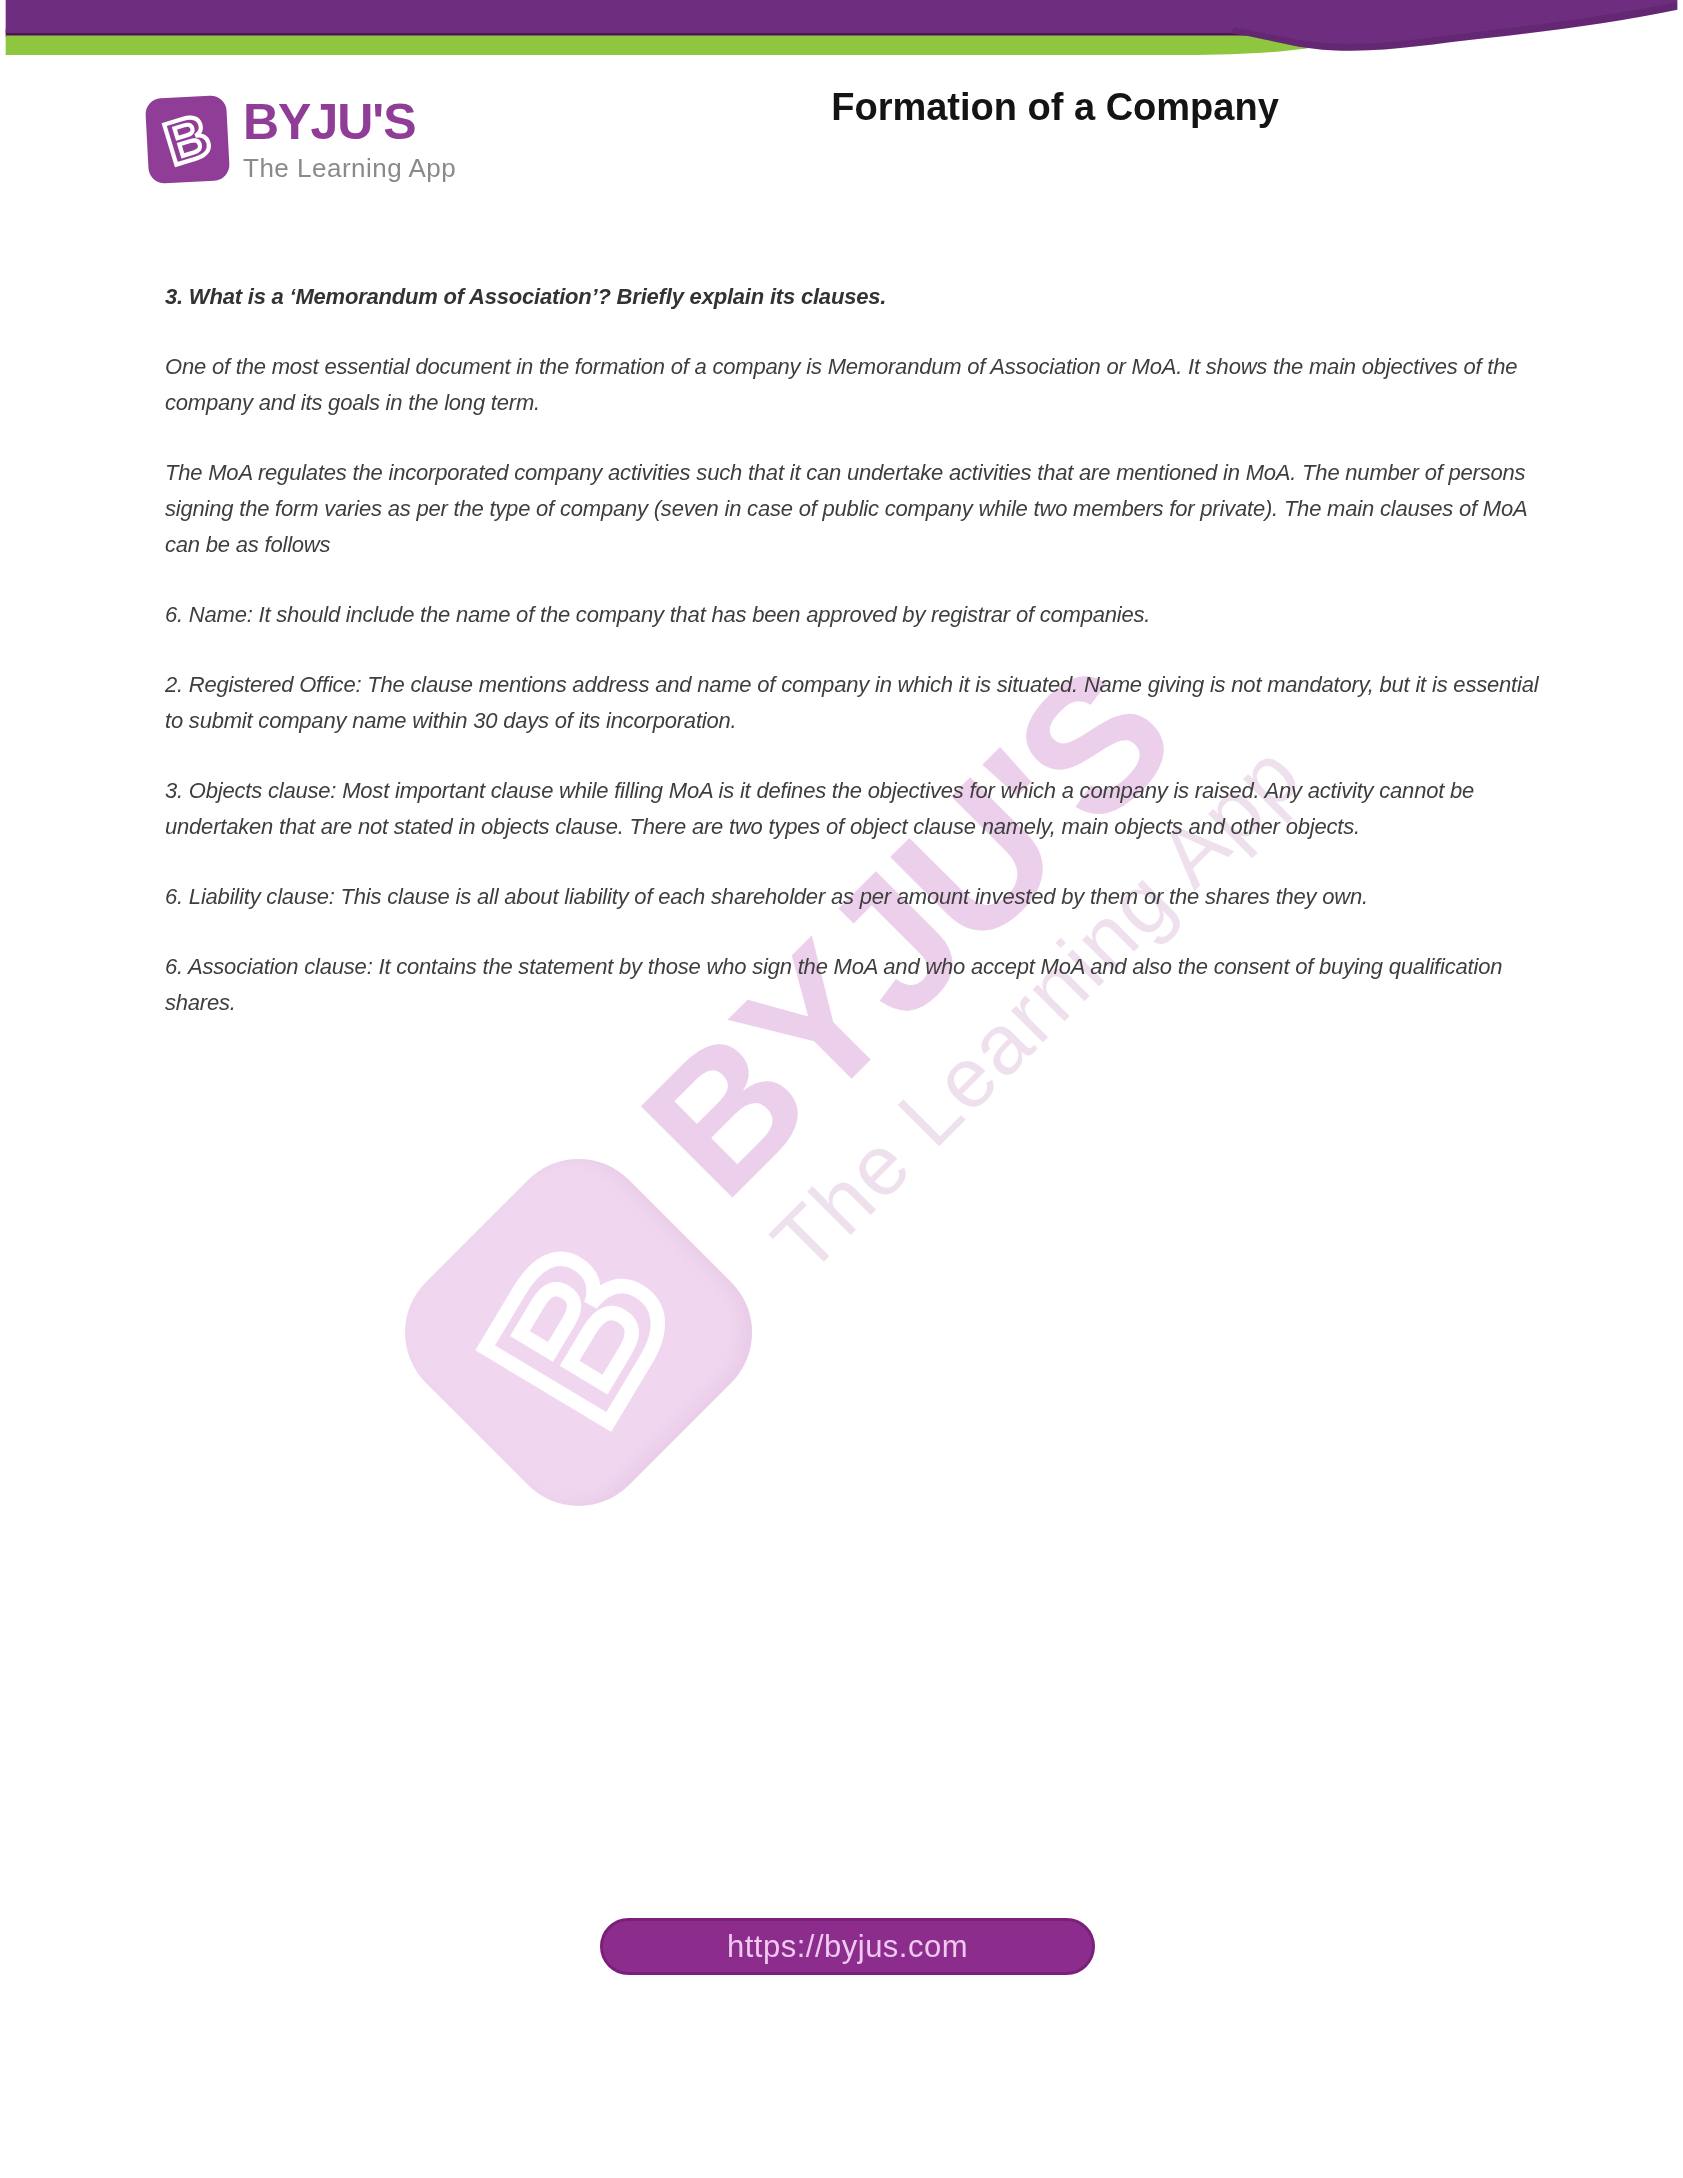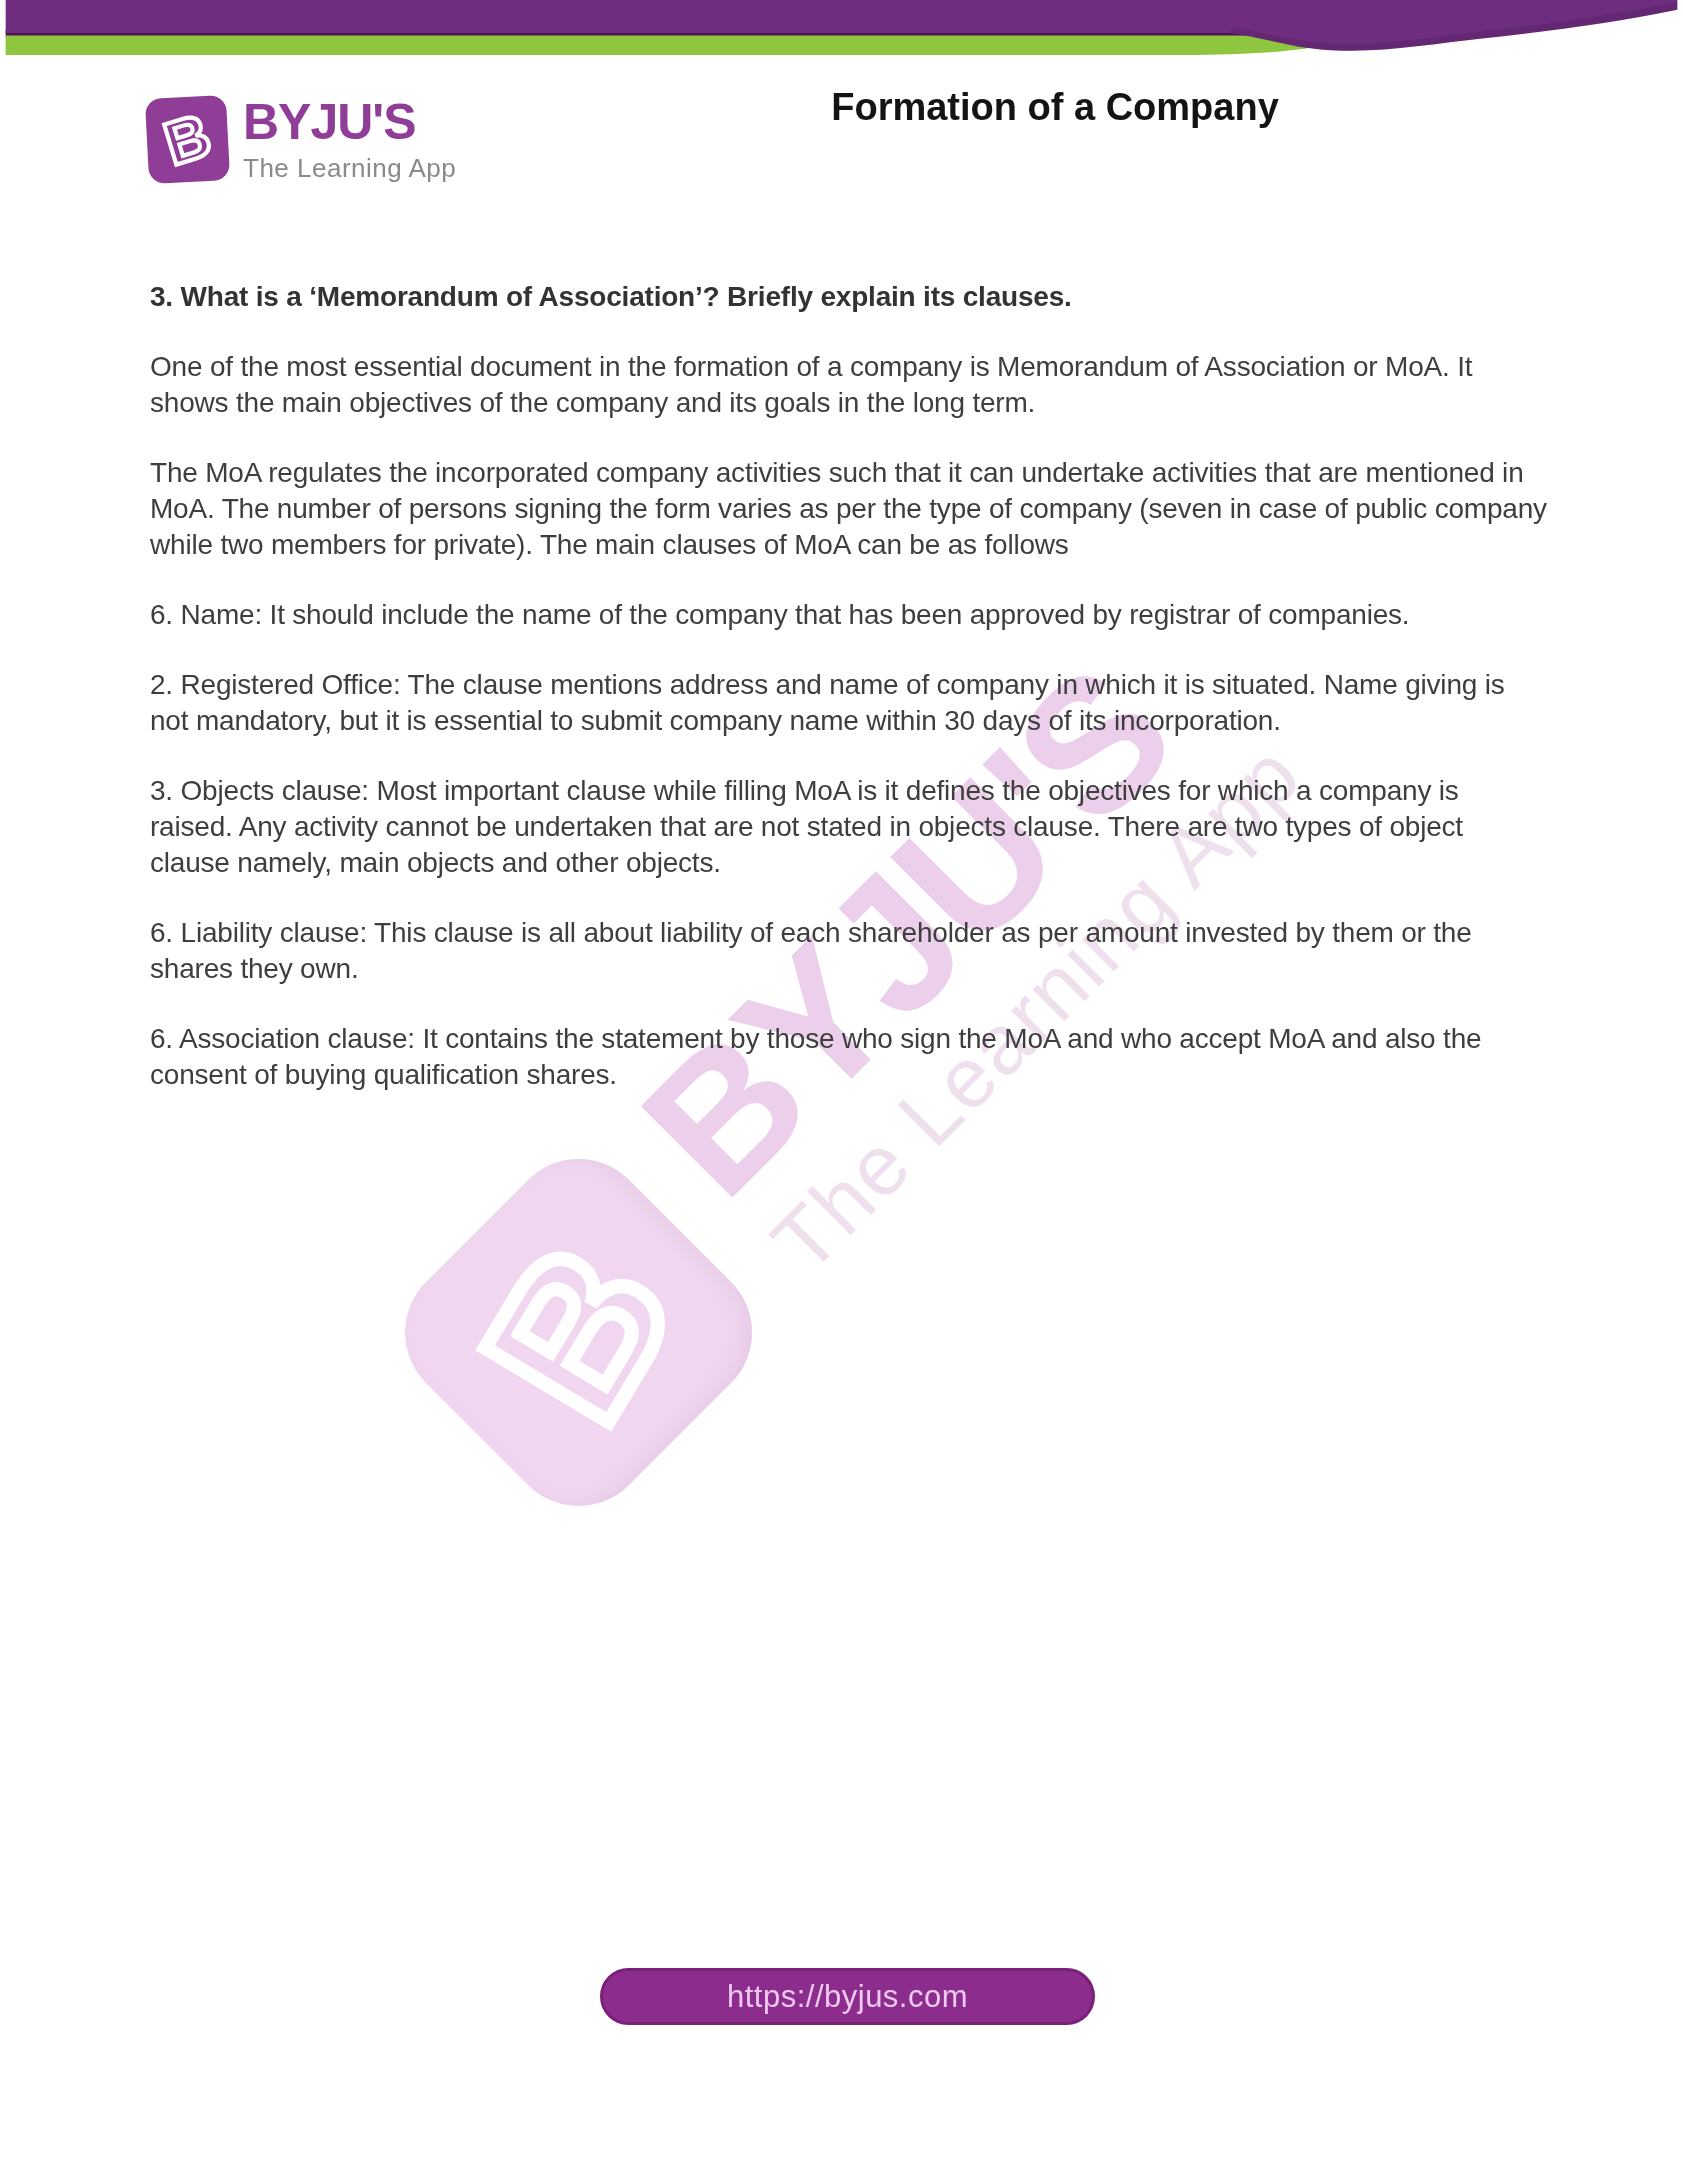--- a/index.html
+++ b/index.html
@@ -18,41 +18,42 @@
   }
   .brand-name{font-size:50px;font-weight:bold;color:#8f3d96;letter-spacing:-1px;line-height:51px;}
   .brand-tagline{font-size:26px;color:#8a8a8a;margin-top:5px;letter-spacing:0.5px;}
   .title{
     position:absolute;left:436px;top:83px;width:1238px;text-align:center;
     font-weight:bold;font-size:38px;line-height:49px;color:#141414;
   }
   
   .content{position:absolute;left:149px;top:279px;width:1398px;z-index:2;}
   .content p{
-    margin:0 0 34px 1px;font-size:28px;line-height:36px;color:#3e3e3e;
+    margin:0 0 34px 16px;font-size:22px;line-height:36px;color:#3e3e3e;
     letter-spacing:-0.2px;
+    font-style:italic;
   }
   .content p.question{font-weight:bold;color:#333333;}
   
   .watermark{
     position:absolute;left:322px;top:911px;width:1059px;height:297px;
     transform:rotate(-45deg);display:flex;align-items:center;gap:48px;
     z-index:1;pointer-events:none;
   }
   .wm-badge{
     width:287px;height:287px;background:#f0d7ef;border-radius:71px;
     display:flex;align-items:center;justify-content:center;flex:0 0 auto;
     box-shadow:inset -6px -8px 18px rgba(180,120,180,0.12);
   }
   .wm-text{display:flex;flex-direction:column;}
   .wm-brand{font-size:188px;font-weight:bold;color:#ecd0eb;letter-spacing:-4px;line-height:188px;white-space:nowrap;}
   .wm-tagline{font-size:85px;color:#dcbcdb;opacity:.45;letter-spacing:2px;line-height:103px;margin-left:10px;white-space:nowrap;}
   
   .footer-button{
-    position:absolute;left:600px;top:1968px;width:495px;height:57px;
+    position:absolute;left:600px;top:1918px;width:495px;height:57px;
     box-sizing:border-box;background:#8c2d8d;border:3px solid #7a2079;border-radius:30px;
     display:flex;align-items:center;justify-content:center;z-index:3;cursor:pointer;
   }
   .footer-button span{font-size:31px;color:#efc9ef;letter-spacing:0.5px;}
 </style>
 </head>
 <body>
 
 <div class="page">
 

